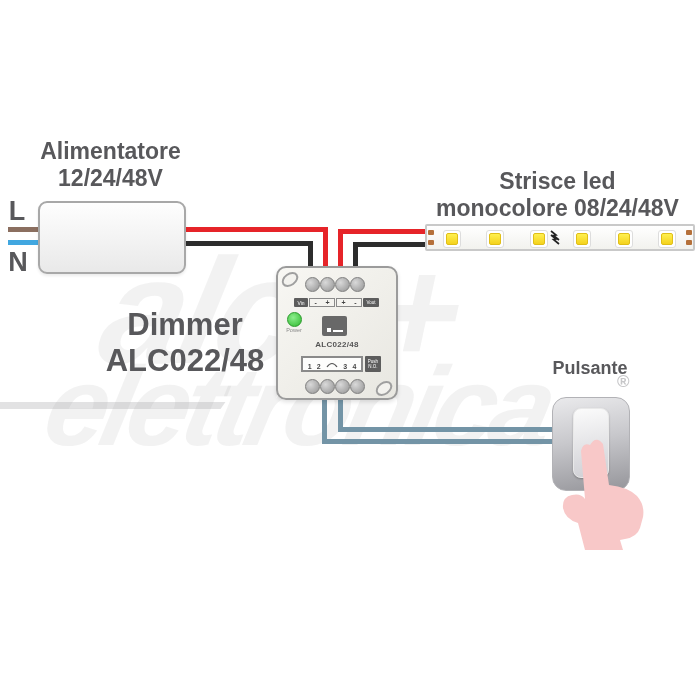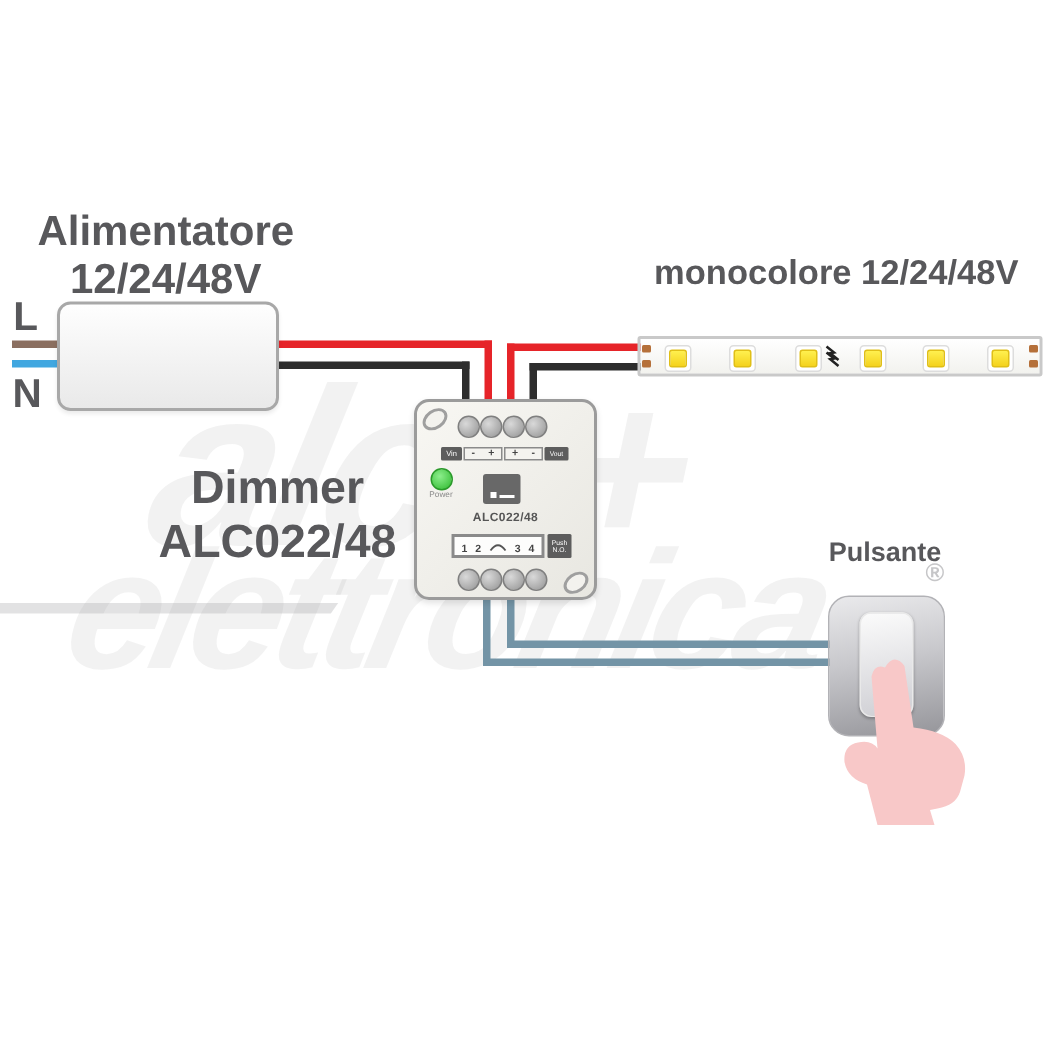--- a/index.html
+++ b/index.html
@@ -53,26 +53,27 @@
 </head>
 <body>
 
 <div id="canvas">
 
   <div class="wm" style="left:105px;top:225px;font-size:150px;">alca+</div>
   <div class="wm" style="left:48px;top:342px;font-size:112px;">elettronica</div>
   <div class="wm-bar" style="left:-12px;top:402px;width:235px;height:7px;"></div>
   <div class="reg" style="left:617px;top:372px;font-size:17px;">®</div>
 
-  <div class="lbl" style="left:18px;top:138px;width:185px;font-size:28px;">
+  <div class="lbl" style="left:18px;top:138px;width:185px;font-size:23px;">
     <div>Alimentatore</div>
     <div>12/24/48V</div>
   </div>
   <div class="lbl" style="left:425px;top:168px;width:265px;font-size:23px;">
-    <div>monocolore 12/24/48V</div>
+    <div>Strisce led</div>
+    <div>monocolore 08/24/48V</div>
   </div>
   <div class="lbl" style="left:95px;top:307px;width:180px;font-size:31px;">
     <div>Dimmer</div>
     <div>ALC022/48</div>
   </div>
   <div class="lbl" style="left:515px;top:358px;width:150px;font-size:18px;">Pulsante</div>
 
   <div class="lbl" style="left:7px;top:196px;width:20px;font-size:27px;">L</div>
   <div class="lbl" style="left:7px;top:247px;width:22px;font-size:27px;">N</div>
 

